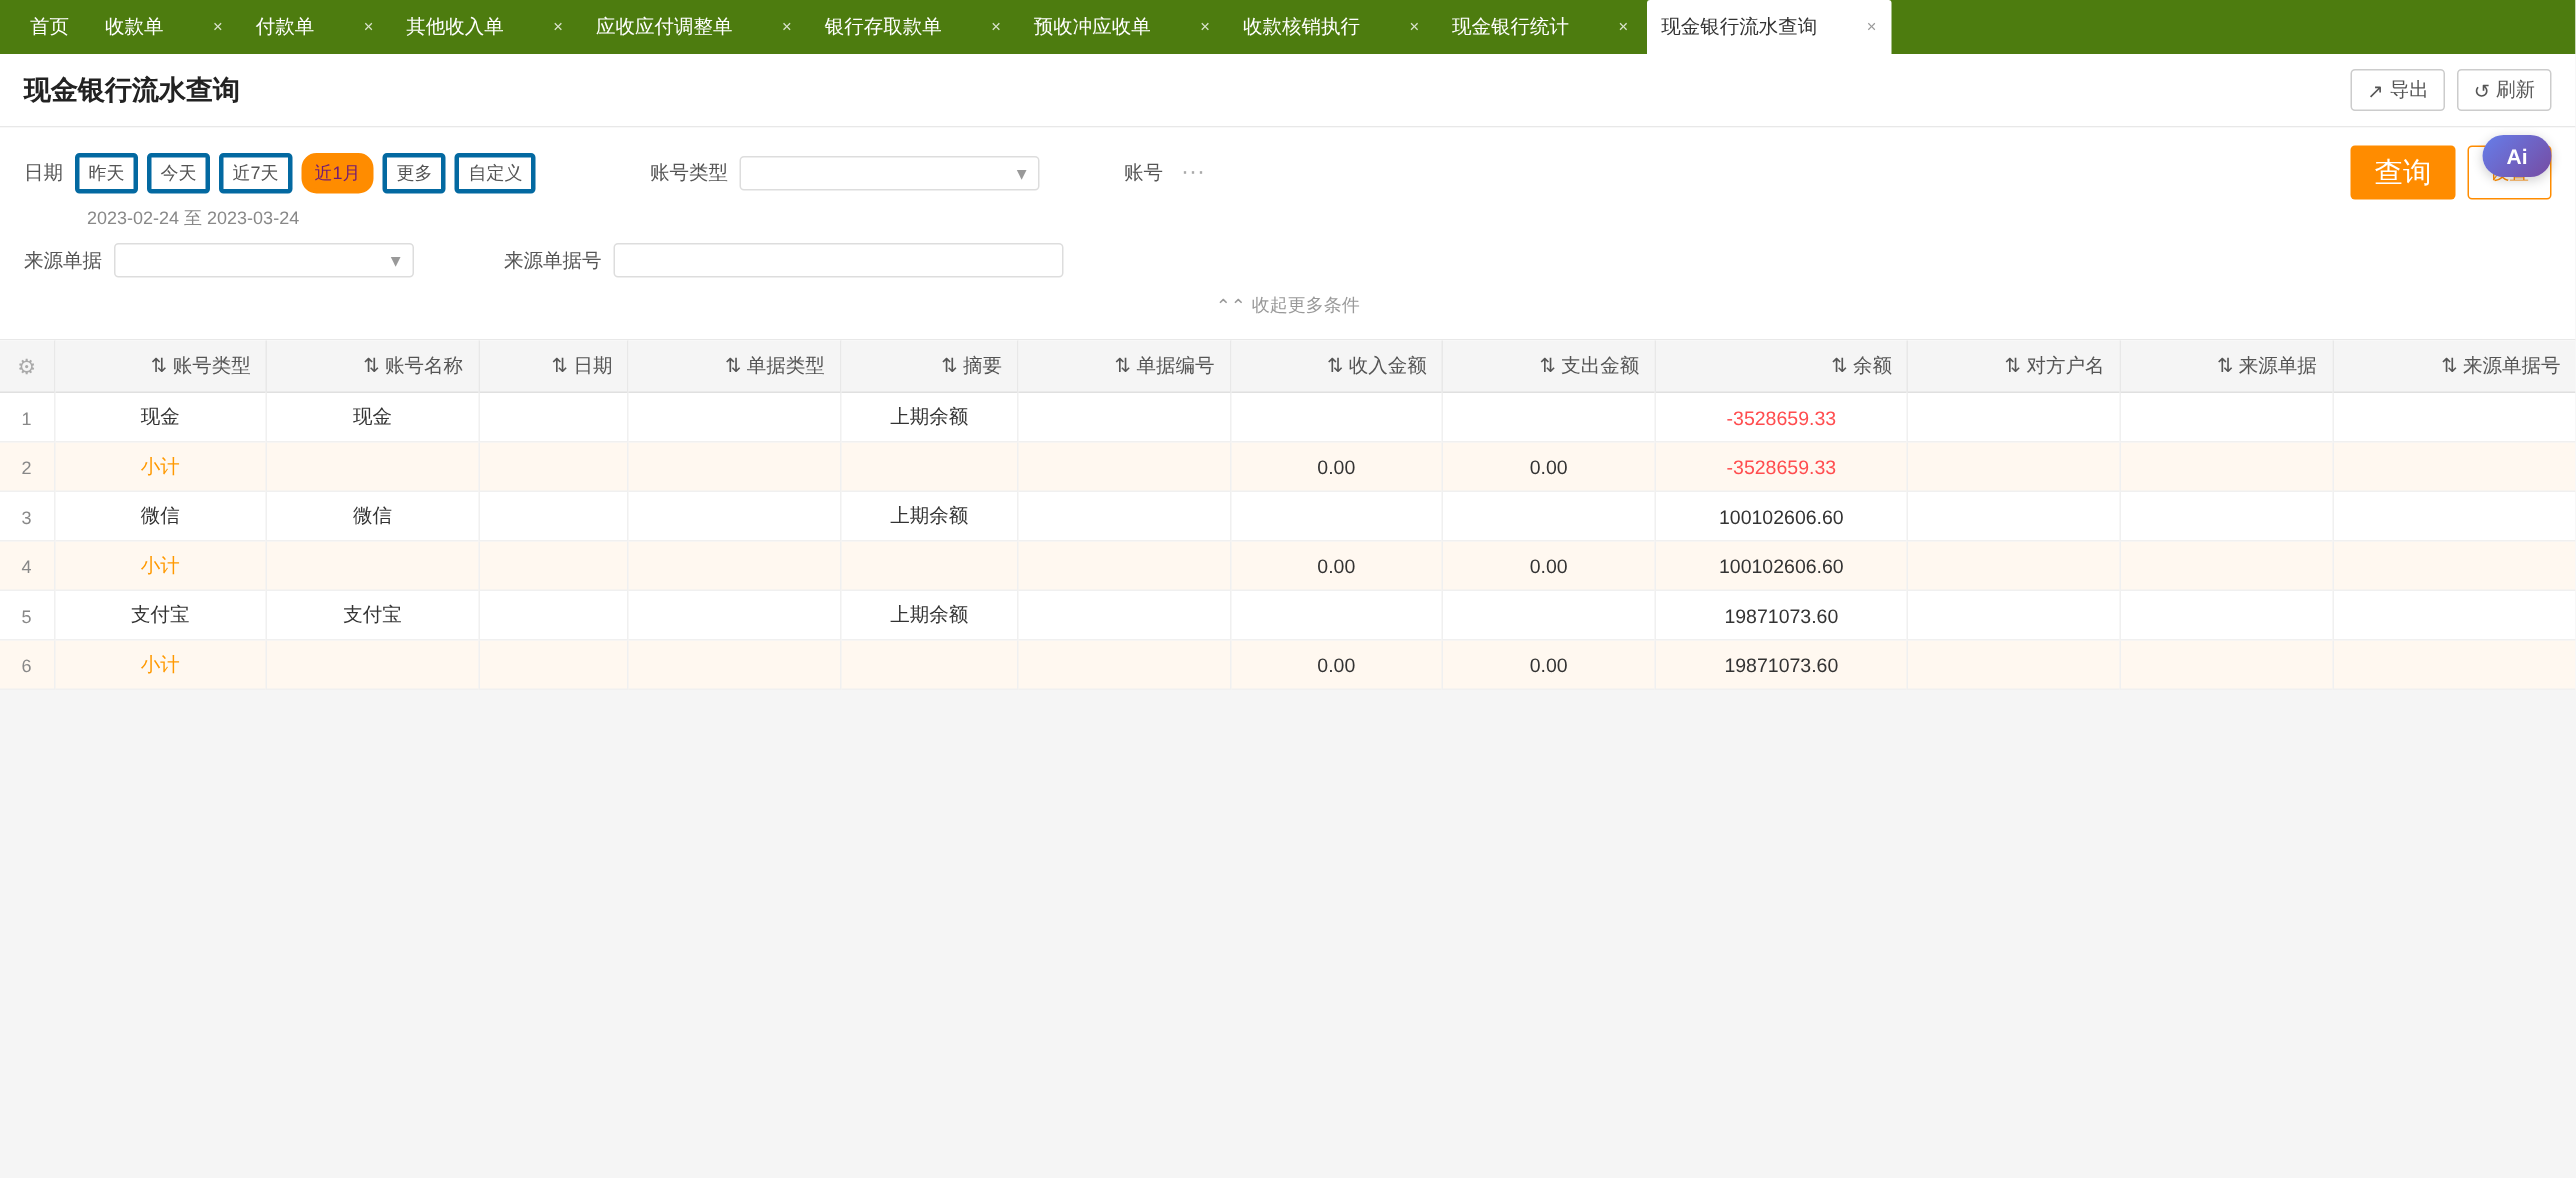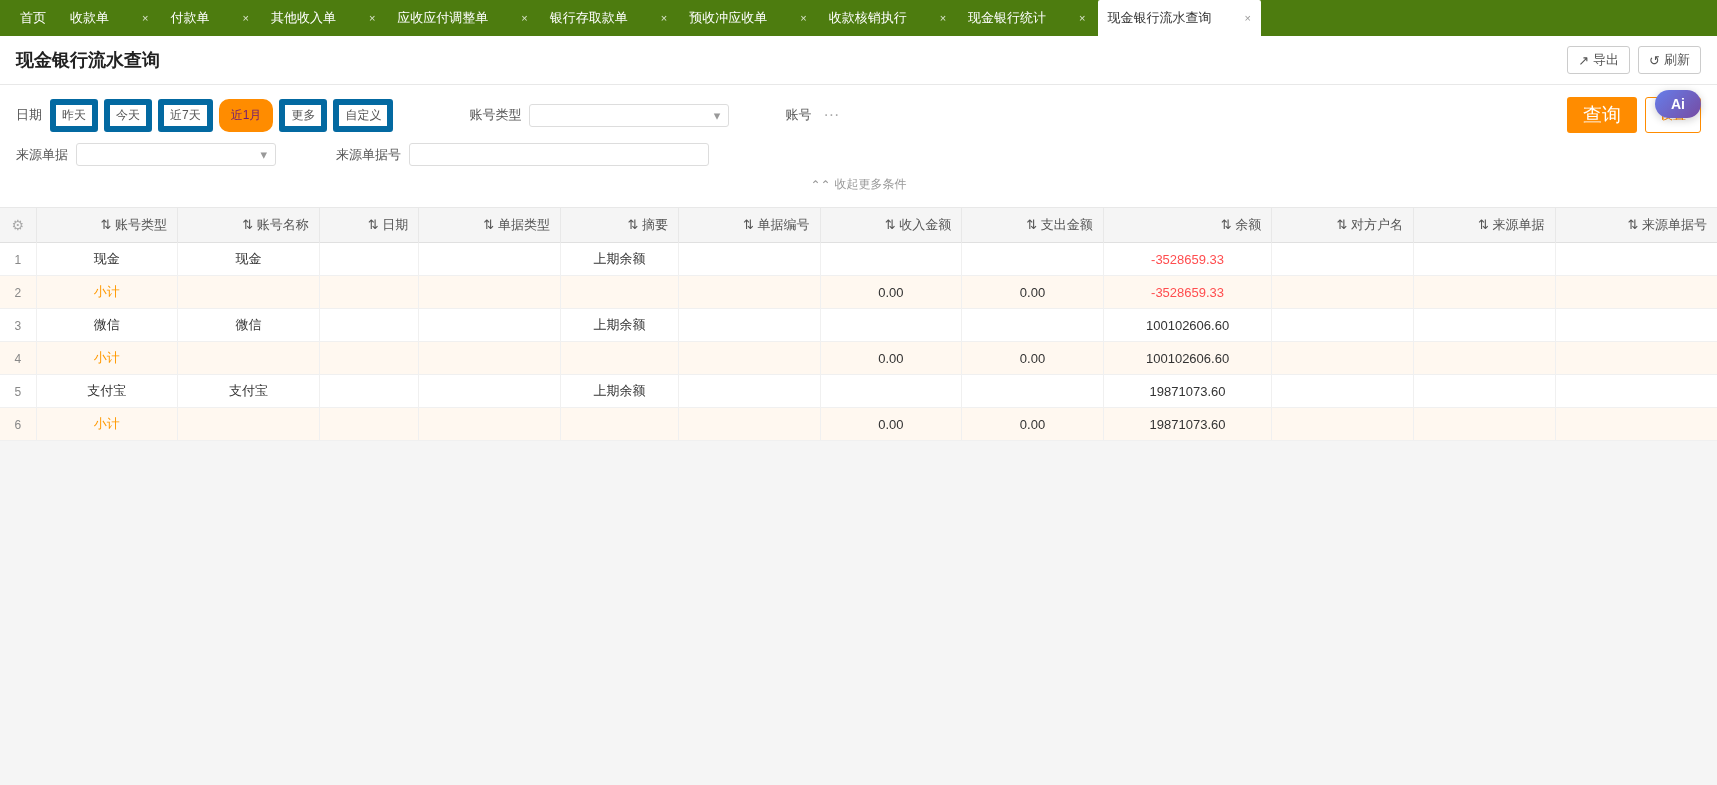--- a/index.html
+++ b/index.html
@@ -94,21 +94,21 @@
       white-space: nowrap;
       font-size: 13px;
     }
     .date-shortcuts {
       display: flex;
       align-items: center;
       gap: 6px;
     }
     .date-btn {
       padding: 2px 6px;
-      border: 6px solid #0369a1;
+      border: 3px solid #0369a1;
       background: #fff;
       border-radius: 3px;
       cursor: pointer;
       font-size: 12px;
       color: #555;
     }
     .date-btn.active {
       background: #ff8c00;
       color: #701a75;
       border-color: #ff8c00;
@@ -334,20 +334,23 @@
       <span class="filter-label">账号</span>
       <span class="filter-more">···</span>
     </div>
 
     <div style="margin-left: auto; display: flex; gap: 8px;">
       <button class="btn-search">查询</button>
       <button class="btn-settings">设置</button>
     </div>
   </div>
 
+  <div style="margin-left: 38px; margin-top: -6px; margin-bottom: 8px;">
+    <span class="date-range">2023-02-24 至 2023-03-24</span>
+  </div>
 
   <div class="filter-row2">
     <div class="filter-item">
       <span class="filter-label">来源单据</span>
       <div class="filter-select">
         <span style="flex:1;"></span>
         <span>▾</span>
       </div>
     </div>
     <div class="filter-item" style="margin-left: 20px;">

